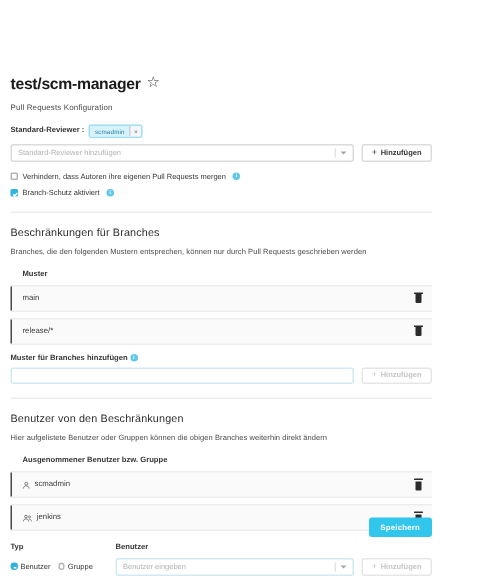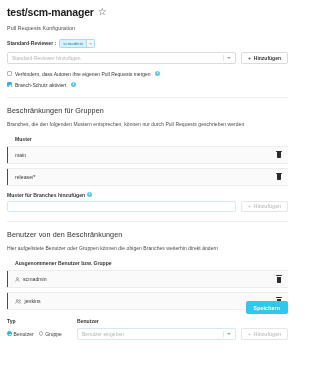--- a/index.html
+++ b/index.html
@@ -15,20 +15,21 @@
     color: #363636;
     font-size: 5.2px;
     -webkit-font-smoothing: antialiased;
   }
   .page {
     position: relative;
     width: 295px;
     height: 321px;
     box-sizing: border-box;
     padding: 6px 7px 0 7px;
+    margin-top: 44px;
   }
 
   
   .repo-title-row {
     display: flex;
     align-items: center;
     gap: 4px;
     margin: 1px 0 0 0;
   }
   .repo-title {
@@ -454,21 +455,21 @@
   </div>
 
   <div class="check-row second">
     <span class="cb checked"></span>
     <span class="check-label">Branch-Schutz aktiviert</span>
     <span class="info-icon">i</span>
   </div>
 
   <hr class="hr">
 
-  <div class="section-title">Beschränkungen für Gruppen</div>
+  <div class="section-title">Beschränkungen für Branches</div>
   <div class="section-desc">Branches, die den folgenden Mustern entsprechen, können nur durch Pull Requests geschrieben werden</div>
   <div class="col-head">Muster</div>
 
   <div class="list">
     <div class="row">
       <span class="row-text">main</span>
       <span class="trash"></span>
     </div>
     <div class="row">
       <span class="row-text">release/*</span>

